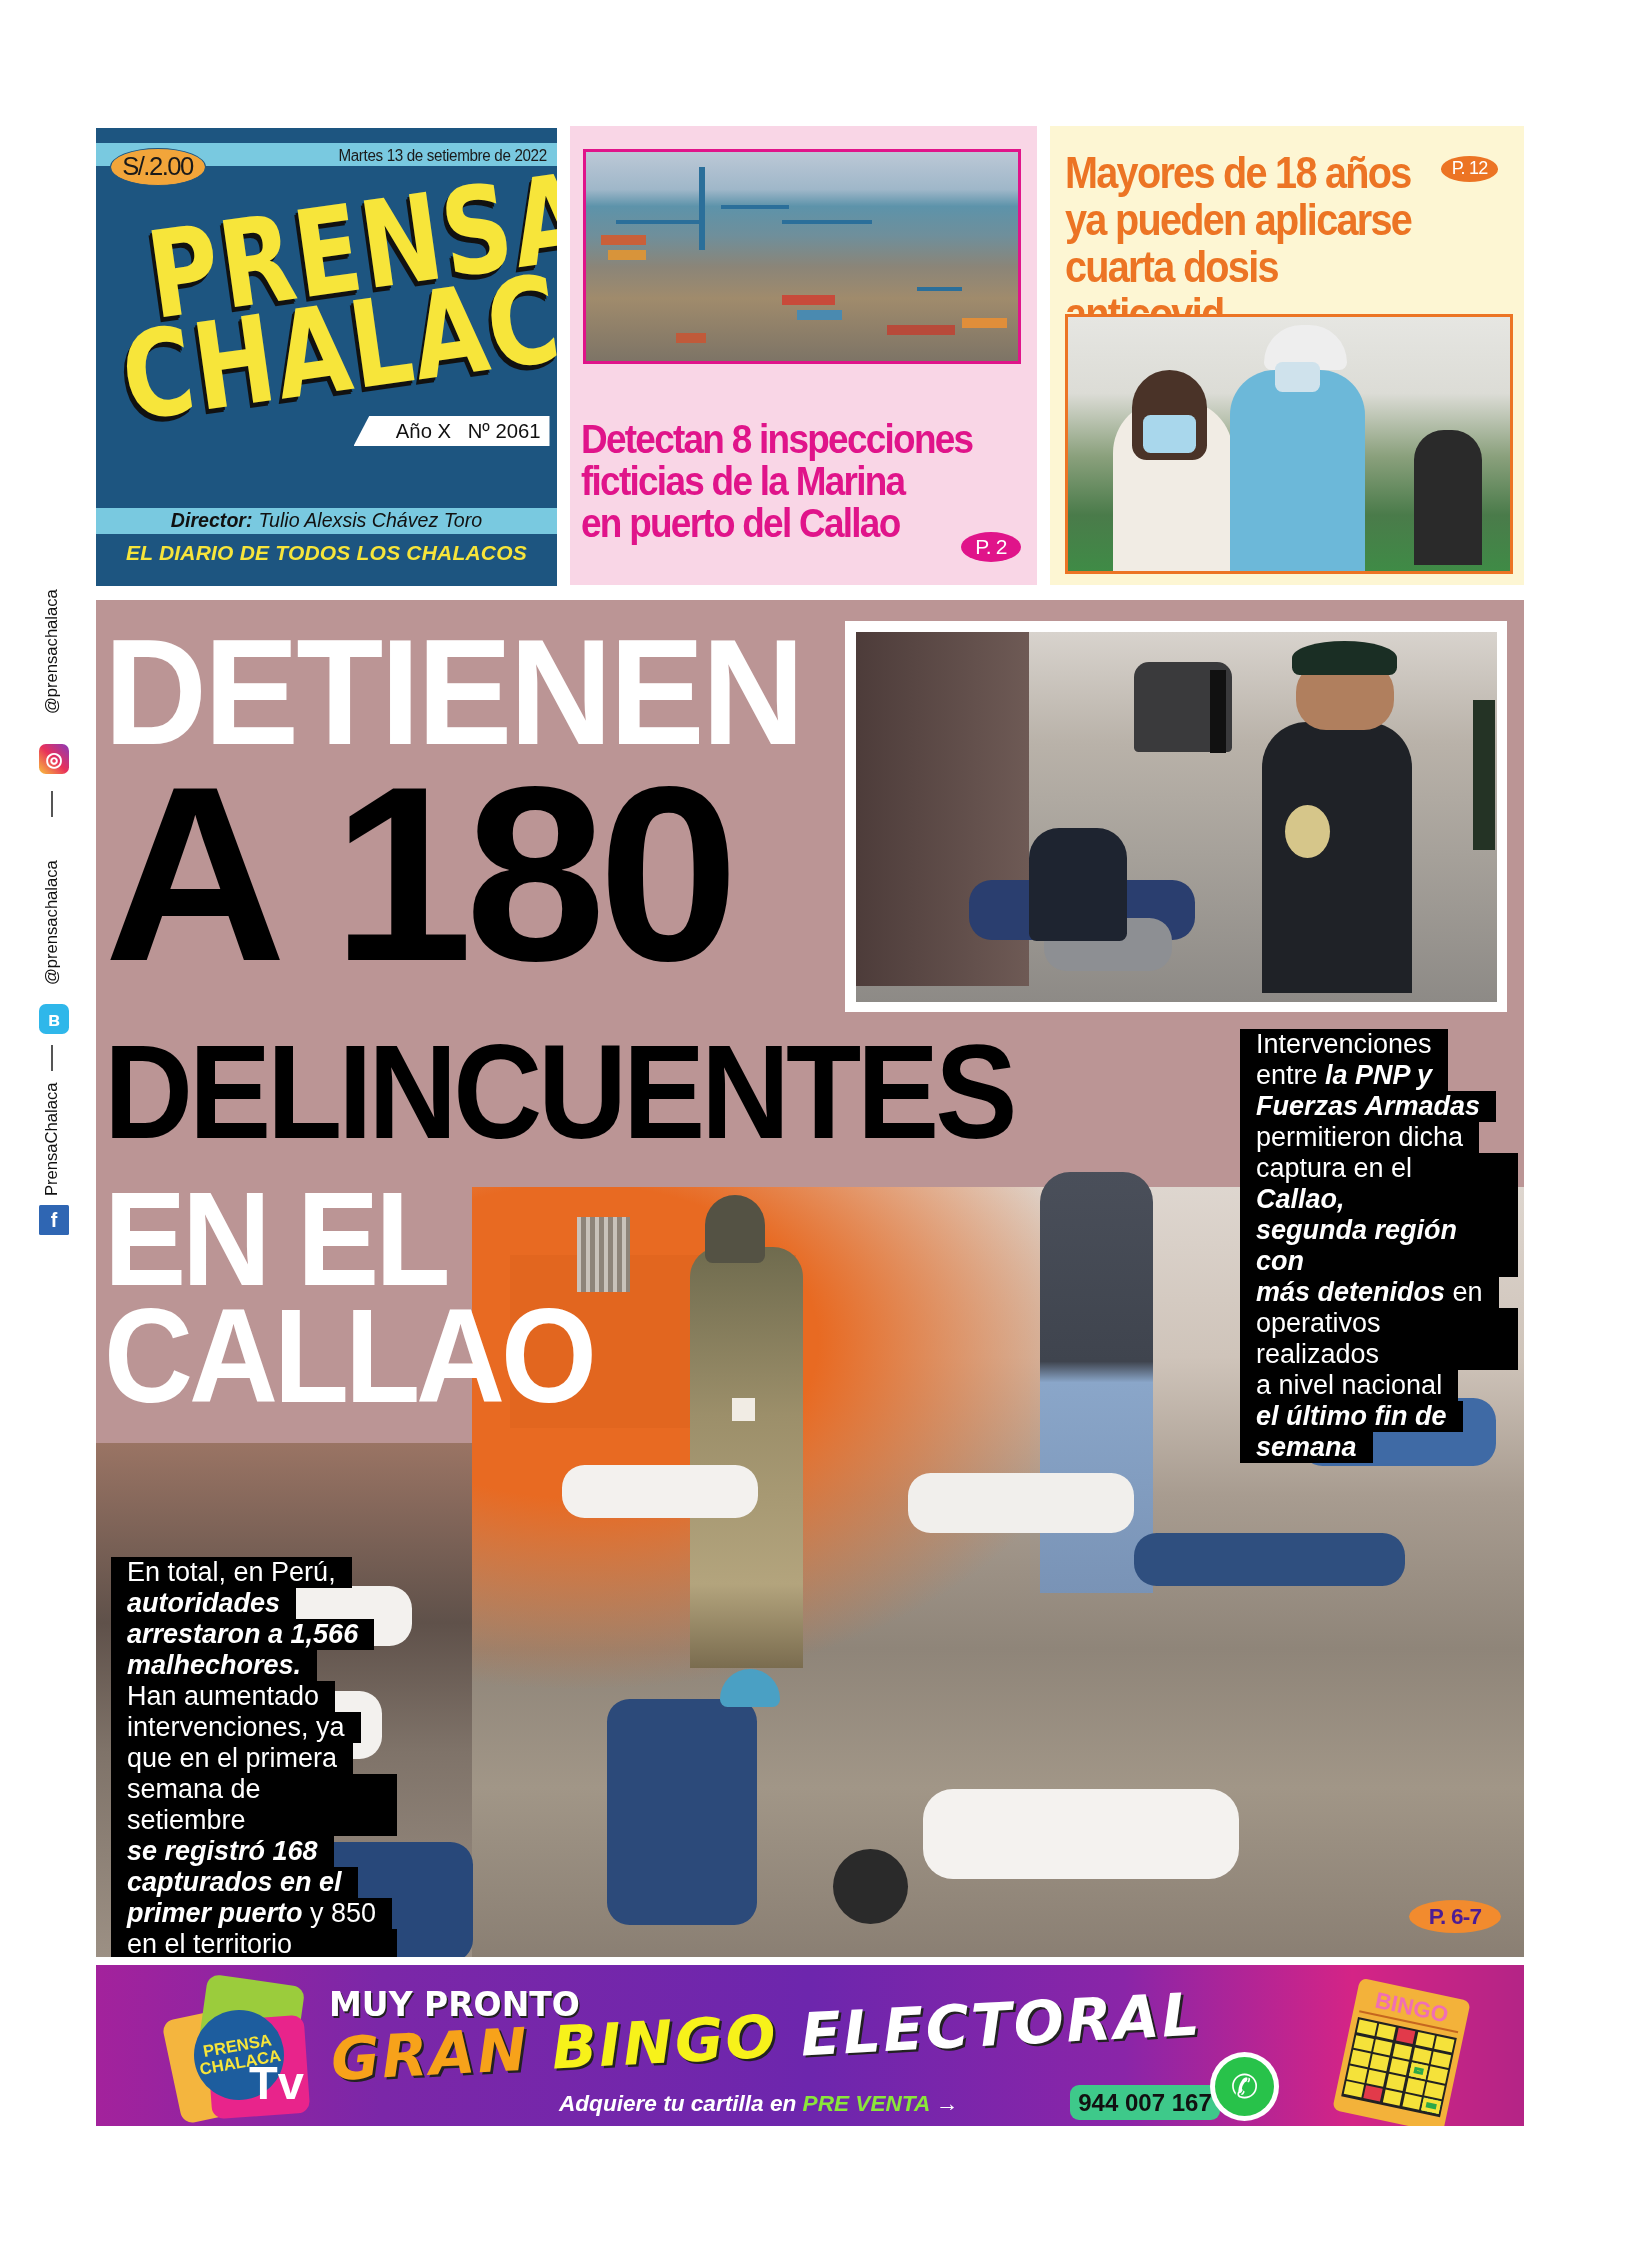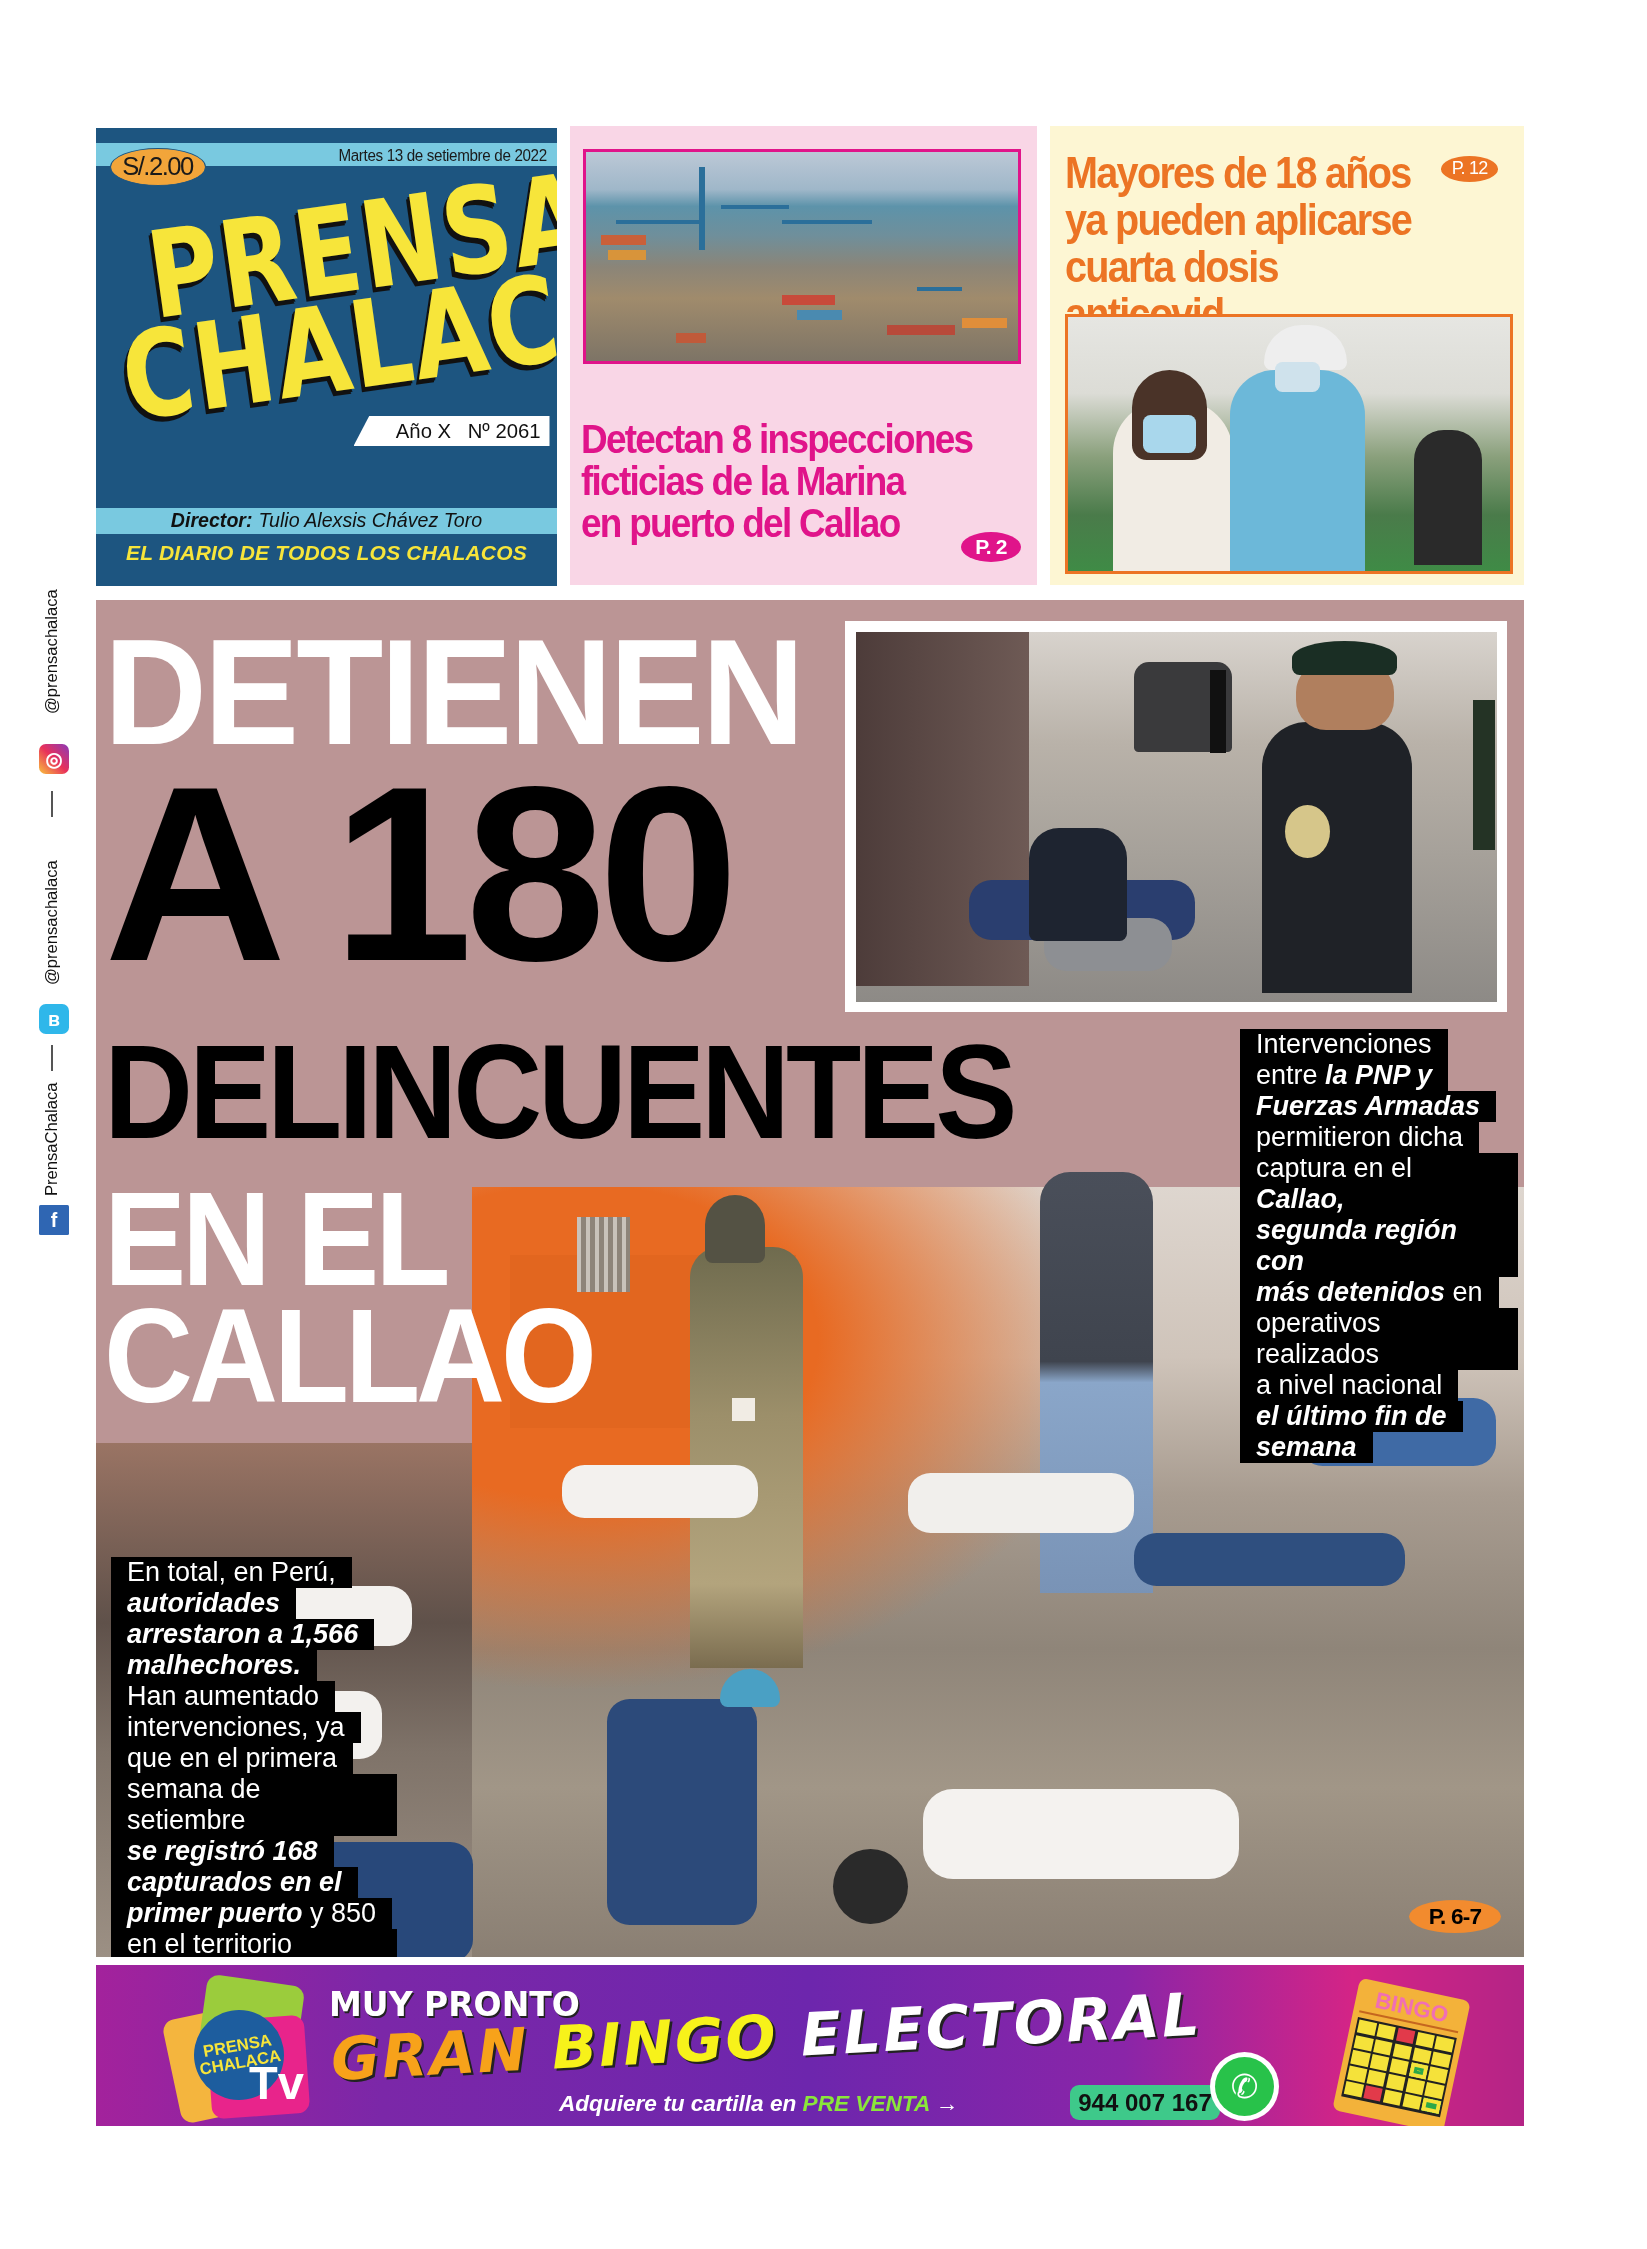--- a/index.html
+++ b/index.html
@@ -19,21 +19,21 @@
   .mast-director-bar { position: absolute; left: 0; top: 380px; width: 100%; height: 25.6px; background: #79c9e0; display: flex; align-items: center; justify-content: center; gap: 6px; font-size: 19.6px; color: #111; font-style: italic; }
   .mast-director-bar b { font-weight: 700; }
   .mast-slogan { position: absolute; left: 0; top: 413px; width: 100%; text-align: center; font-size: 21px; font-style: italic; font-weight: 700; color: #f7e53a; letter-spacing: 0.2px; }
 
   
   .pink-panel { position: absolute; left: 570px; top: 126px; width: 467px; height: 459px; background: #f9d6e6; }
   .pink-photo { position: absolute; left: 12.8px; top: 22.6px; width: 438px; height: 215px; border: 3.8px solid #e0148a; background: linear-gradient(180deg,#bcc8d6 0%,#9fb7c9 18%,#5d93aa 26%,#6f8f9b 40%,#8b8578 55%,#a08b6c 70%,#7d7466 100%); overflow: hidden; }
   .pink-photo .crane { position: absolute; background: #2b6f9a; }
   .pink-photo .cont { position: absolute; height: 10.5px; }
   .pink-headline { position: absolute; left: 10.5px; top: 292px; width: 451px; font-family: "Liberation Sans Narrow","Liberation Sans", sans-serif; font-weight: 700; font-size: 41px; line-height: 42px; color: #e0148a; letter-spacing: -1.9px; transform: scaleX(0.9); transform-origin: left; }
-  .pink-page { position: absolute; left: 391px; top: 406px; width: 60px; height: 30px; border-radius: 50%; background: #e0148a; color: #fff; font-weight: 700; font-size: 21px; display: flex; align-items: center; justify-content: center; letter-spacing: -0.8px; }
+  .pink-page { position: absolute; left: 391px; top: 406px; width: 60px; height: 30px; border-radius: 50%; background: #e0148a; color: #fff; font-weight: 400; font-size: 21px; display: flex; align-items: center; justify-content: center; letter-spacing: -0.8px; }
 
   
   .yellow-panel { position: absolute; left: 1050px; top: 126px; width: 474px; height: 459px; background: #fdf6d3; }
   .yellow-headline { position: absolute; left: 15px; top: 22.6px; width: 421px; font-family: "Liberation Sans Narrow","Liberation Sans", sans-serif; font-weight: 700; font-size: 44px; line-height: 47px; color: #ec7424; letter-spacing: -1.9px; transform: scaleX(0.9); transform-origin: left; }
   .yellow-page { position: absolute; left: 391px; top: 30px; width: 57px; height: 25.6px; border-radius: 50%; background: #ec7424; color: #fff; font-weight: 400; font-size: 18px; display: flex; align-items: center; justify-content: center; letter-spacing: -0.8px; }
   .yellow-photo { position: absolute; left: 15px; top: 188px; width: 448px; height: 260px; border: 3px solid #ec7424; background: linear-gradient(180deg,#e6e6e2 0%,#dcdcd6 30%,#8aa07c 55%,#4a7b4a 78%,#3f8b46 100%); overflow: hidden; }
 
   
   .social-bar { position: absolute; left: 36px; top: 594px; width: 45px; height: 647px; }
   .social-bar .vtext { position: absolute; left: 6px; transform: rotate(-90deg); transform-origin: left top; font-family: "Liberation Sans Narrow","Liberation Sans", sans-serif; font-size: 16.6px; color: #111; white-space: nowrap; }
@@ -56,21 +56,21 @@
   .hl-3 { left: 7.5px: top: 0; }
   .hl-3 { left: 7.5px; top: 425px; font-size: 134px; color: #000000; transform: scale(0.92,1.0); transform-origin: left top; letter-spacing: -4.5px; }
   .hl-4 { left: 7.5px; top: 572px; font-size: 134px; color: #ffffff; transform: scale(0.92,1.0); transform-origin: left top; letter-spacing: -4.5px; }
   .hl-5 { left: 7.5px; top: 689px; font-size: 134px; color: #ffffff; transform: scale(0.92,1.0); transform-origin: left top; letter-spacing: -4.5px; }
 
   .caption { position: absolute; font-family: "Liberation Sans", sans-serif; font-size: 27px; line-height: 31px; color: #ffffff; }
   .caption .ln { display: inline-block; background: #000; padding: 0 16px; margin-bottom: 0; }
   .caption .em { font-weight: 700; font-style: italic; }
   .caption-right { left: 1144px; top: 429px; width: 278px; }
   .caption-left { left: 15px; top: 937px; width: 286px; margin-top: 20px; }
-  .page-6-7 { position: absolute; left: 1313px; top: 1300px; width: 92px; height: 33px; border-radius: 50%; background: #f28b2e; color: #000000; font-weight: 700; font-size: 22.6px; display: flex; align-items: center; justify-content: center; letter-spacing: -0.8px; }
+  .page-6-7 { position: absolute; left: 1313px; top: 1300px; width: 92px; height: 33px; border-radius: 50%; background: #f28b2e; color: #4c1d95; font-weight: 700; font-size: 22.6px; display: flex; align-items: center; justify-content: center; letter-spacing: -0.8px; }
 
   
   .banner { position: absolute; left: 96px; top: 1965px; width: 1428px; height: 161px; background: linear-gradient(90deg,#a3229c 0%,#7b27a8 20%,#6d26ad 50%,#8a25a8 72%,#d42486 88%,#b42486 100%); overflow: hidden; }
   .banner-logo { position: absolute; left: 75px; top: 15px; width: 135px; height: 135px; }
   .banner-logo .sq1 { position: absolute; left: 0; top: 30px; width: 105px; height: 105px; background: #f4b53e; border-radius: 12px; transform: rotate(-12deg); }
   .banner-logo .sq2 { position: absolute; left: 30px; top: 0; width: 98px; height: 98px; background: #9bcc3c; border-radius: 12px; transform: rotate(8deg); }
   .banner-logo .sq3 { position: absolute; left: 38px; top: 38px; width: 98px; height: 98px; background: #e8248b; border-radius: 12px; transform: rotate(-4deg); }
   .banner-logo .circ { position: absolute; left: 22.6px; top: 30px; width: 90px; height: 90px; background: #1d5d9e; border-radius: 50%; display: flex; flex-direction: column; align-items: center; justify-content: center; color: #f7e53a; font-weight: 700; font-size: 16.6px; line-height: 16.6px; transform: rotate(-10deg); }
   .banner-logo .tv { position: absolute; left: 78px; top: 75px; font-size: 47px; font-weight: 700; color: #fff; }
   .banner-muy { position: absolute; left: 233px; top: 19.6px; font-family: "DejaVu Sans", sans-serif; font-weight: 900; font-size: 33px; color: #ffffff; text-shadow: 1.5px 1.5px 0 #222; letter-spacing: 0; }

